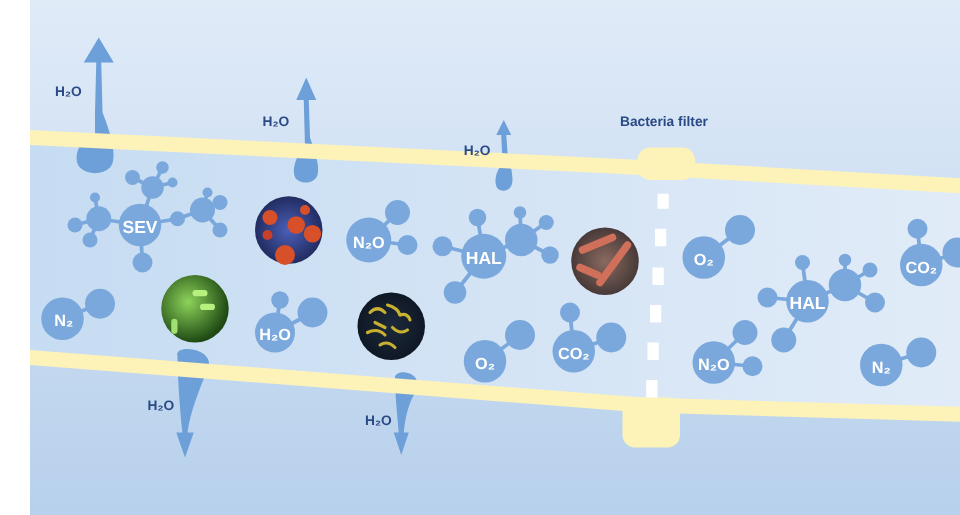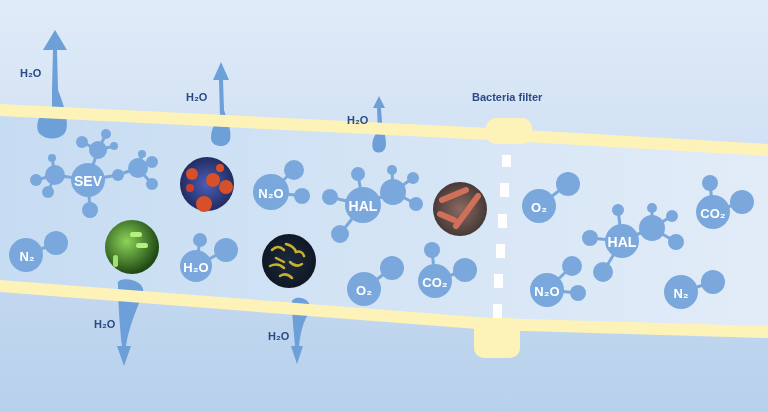--- a/index.html
+++ b/index.html
@@ -1,17 +1,17 @@
 <!DOCTYPE html>
 <html><head>
 <meta charset="utf-8">
 <style>
   html,body{margin:0;padding:0;}
   body{width:768px;height:412px;overflow:hidden;font-family:"Liberation Sans",sans-serif;}
-  #stage{position:relative;width:673px;height:412px;}
+  #stage{position:relative;width:673px;height:412px;padding-left:24px;}
   svg{display:block;}
   .lbl{font-family:"Liberation Sans",sans-serif;font-weight:bold;fill:#2a4a85;}
   .mol-t{font-family:"Liberation Sans",sans-serif;font-weight:bold;fill:#ffffff;}
 </style>
 </head>
 <body>
 
 <div id="stage">
 <svg width="768" height="412" viewBox="0 0 768 412">
   <defs>

